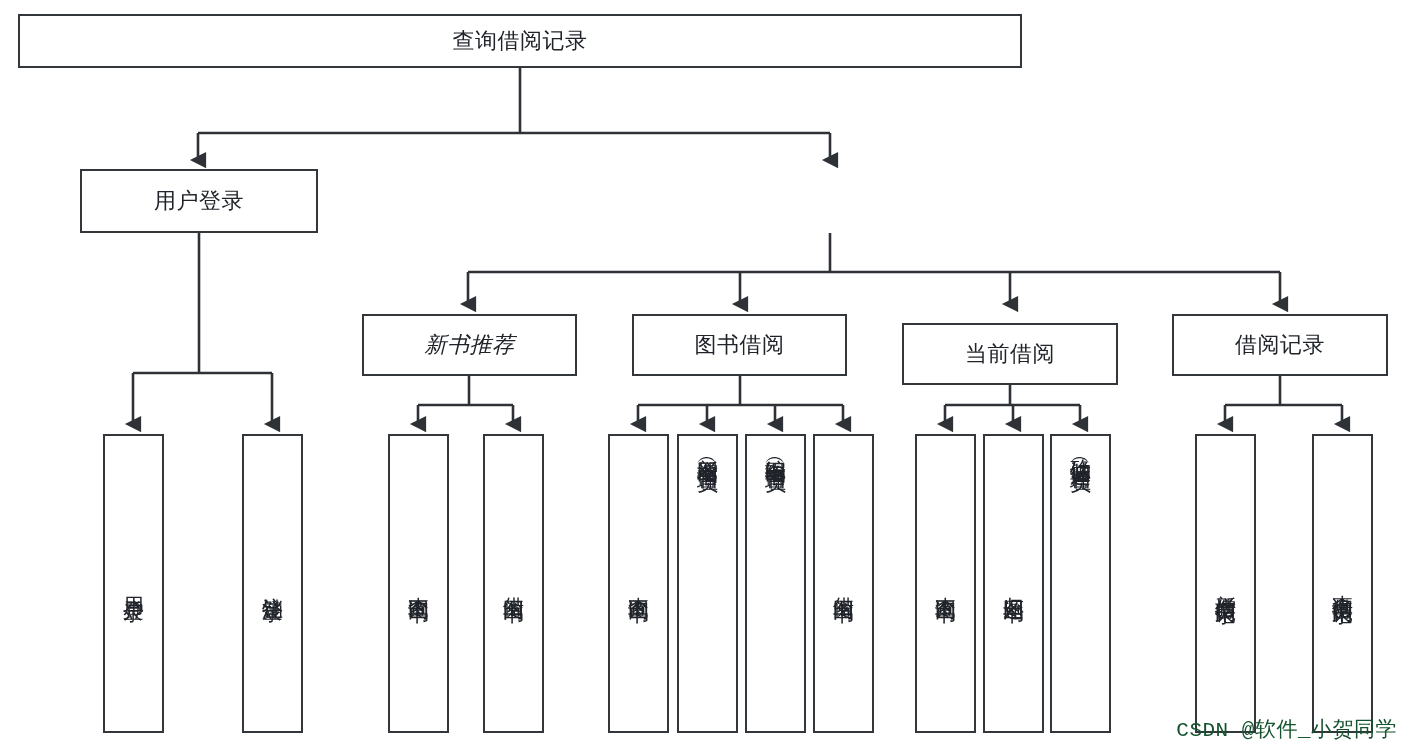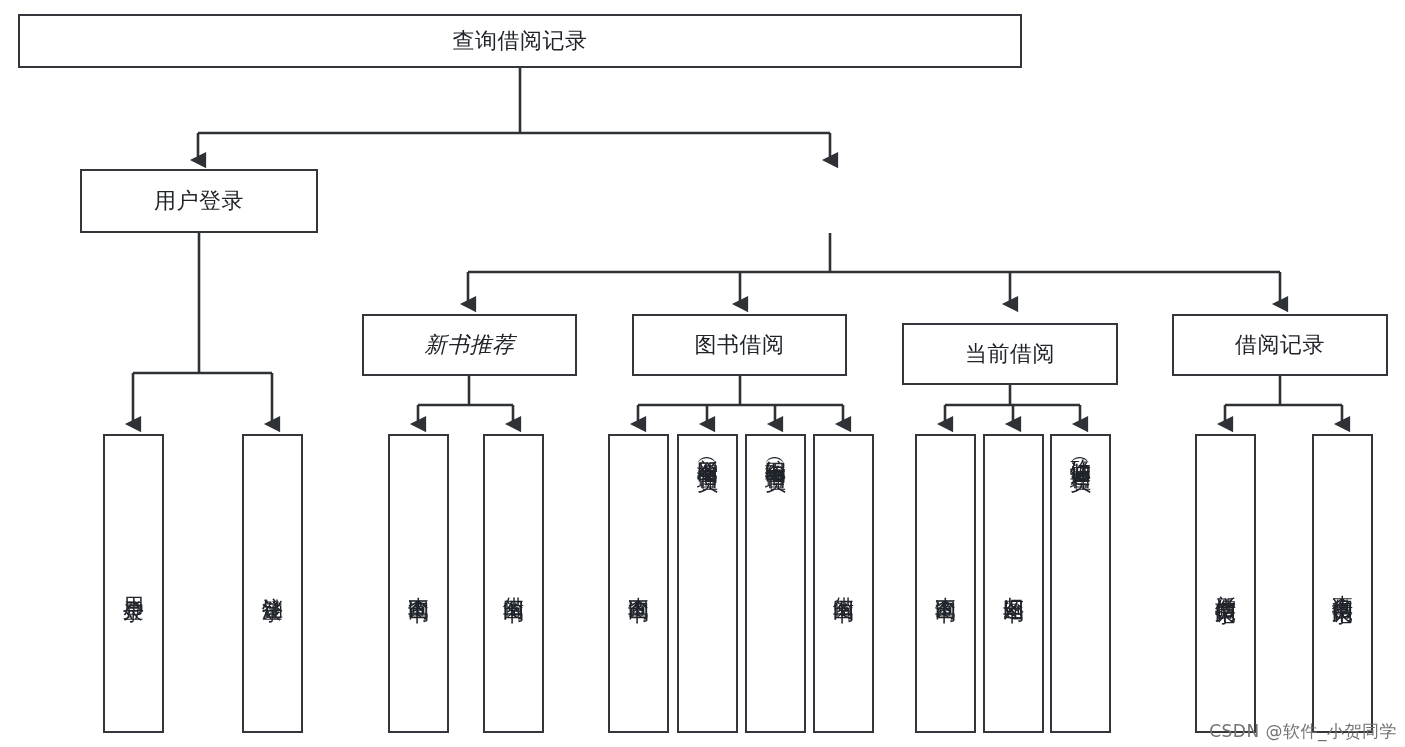--- a/index.html
+++ b/index.html
@@ -58,25 +58,26 @@
     white-space: nowrap;
   }
   .v-node.center-v {
     align-items: center;
     padding-top: 0;
   }
   .watermark {
     position: absolute;
     right: 8px;
     bottom: 4px;
-    font-size: 17px;
-    color: #737373;
+    font-size: 21px;
+    color: #14532d;
     letter-spacing: 0.5px;
     z-index: 3;
     white-space: nowrap;
+    font-family: Liberation Mono, monospace;
   }
 </style>
 </head>
 <body>
 
 <div id="canvas">
 
   <svg id="edges" viewBox="0 0 1405 747" xmlns="http://www.w3.org/2000/svg">
     <defs>
       <marker id="arrow" viewBox="0 0 12 12" refX="6" refY="6" markerWidth="7.5" markerHeight="7.5" orient="auto-start-reverse">

